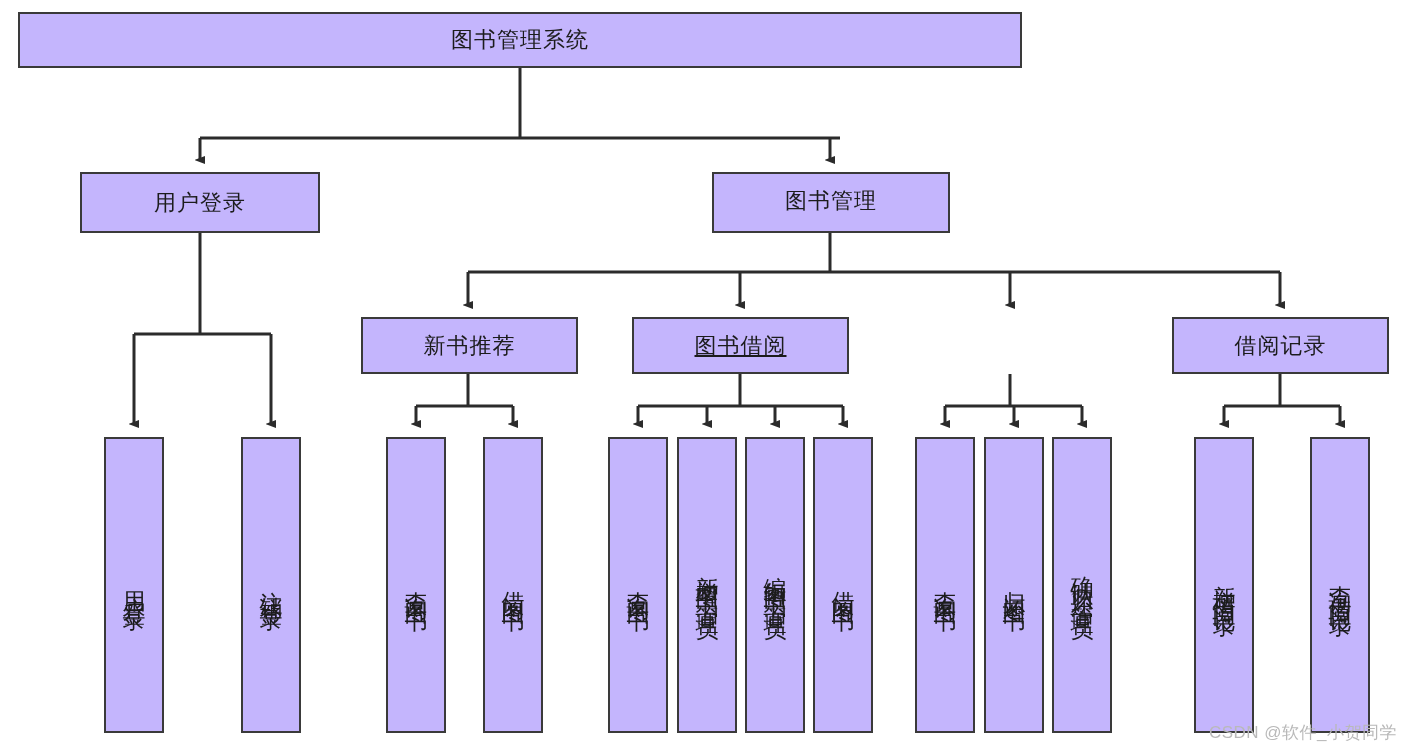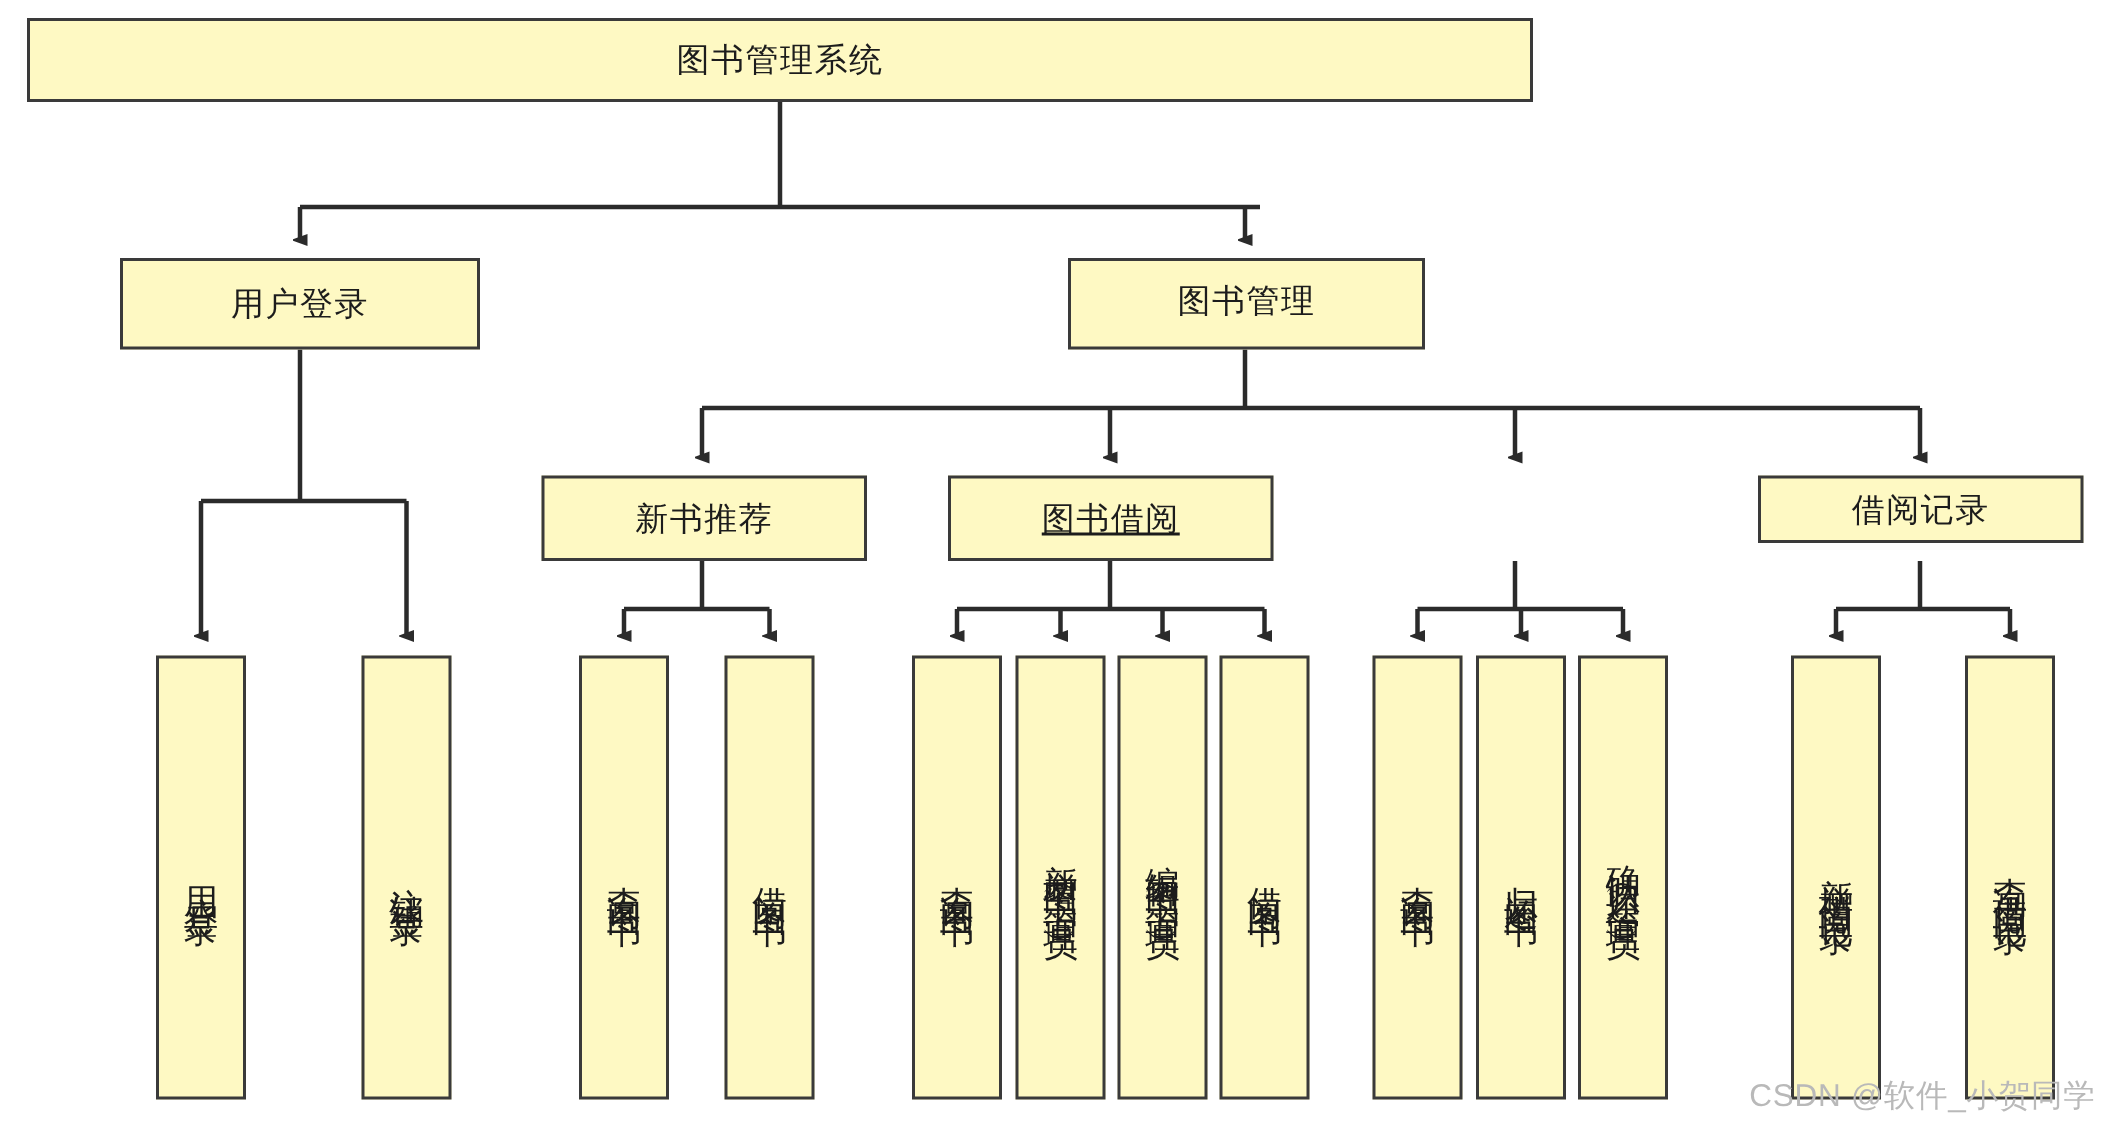--- a/index.html
+++ b/index.html
@@ -8,21 +8,21 @@
     background:#ffffff;
     font-family:"Liberation Sans","DejaVu Sans",sans-serif;
     overflow:hidden;
     position:relative;
   }
   #canvas{position:absolute;left:0;top:0;width:1405px;height:747px;}
   svg.links{position:absolute;left:0;top:0;width:1405px;height:747px;}
   .node{
     position:absolute;
     box-sizing:border-box;
-    background:#fef9c3;
+    background:#c4b5fd;
     border:2px solid #3a3a3a;
     display:flex;
     align-items:center;
     justify-content:center;
     color:#1c1c1c;
   }
   .node .label{
     display:block;
     text-align:center;
     line-height:1.08;
@@ -39,21 +39,21 @@
     writing-mode:vertical-rl;
     text-orientation:upright;
     font-size:23px;
     letter-spacing:6px;
     line-height:1;
   }
   .watermark{
     position:absolute;
     right:8px;
     bottom:3px;
-    font-size:21px;
+    font-size:17px;
     color:#b9b9b9;
     white-space:nowrap;
     letter-spacing:0.5px;
   }
 </style>
 </head>
 <body>
 
 <div id="canvas">
 
@@ -117,21 +117,21 @@
   <div class="node horiz" style="left:712px;top:172px;width:238px;height:61px;font-family:Liberation Mono, monospace;">
     <span class="label">图书管理</span>
   </div>
 
   <div class="node horiz" style="left:361px;top:317px;width:217px;height:57px;">
     <span class="label">新书推荐</span>
   </div>
   <div class="node horiz" style="left:632px;top:317px;width:217px;height:57px;text-decoration:underline;">
     <span class="label">图书借阅</span>
   </div>
-  <div class="node horiz" style="left:1172px;top:317px;width:217px;height:45px;">
+  <div class="node horiz" style="left:1172px;top:317px;width:217px;height:57px;">
     <span class="label">借阅记录</span>
   </div>
 
   <div class="node vert" style="left:104px;top:437px;width:60px;height:296px;">
     <span class="label">用户登录</span>
   </div>
   <div class="node vert" style="left:241px;top:437px;width:60px;height:296px;">
     <span class="label">注销登录</span>
   </div>
 

